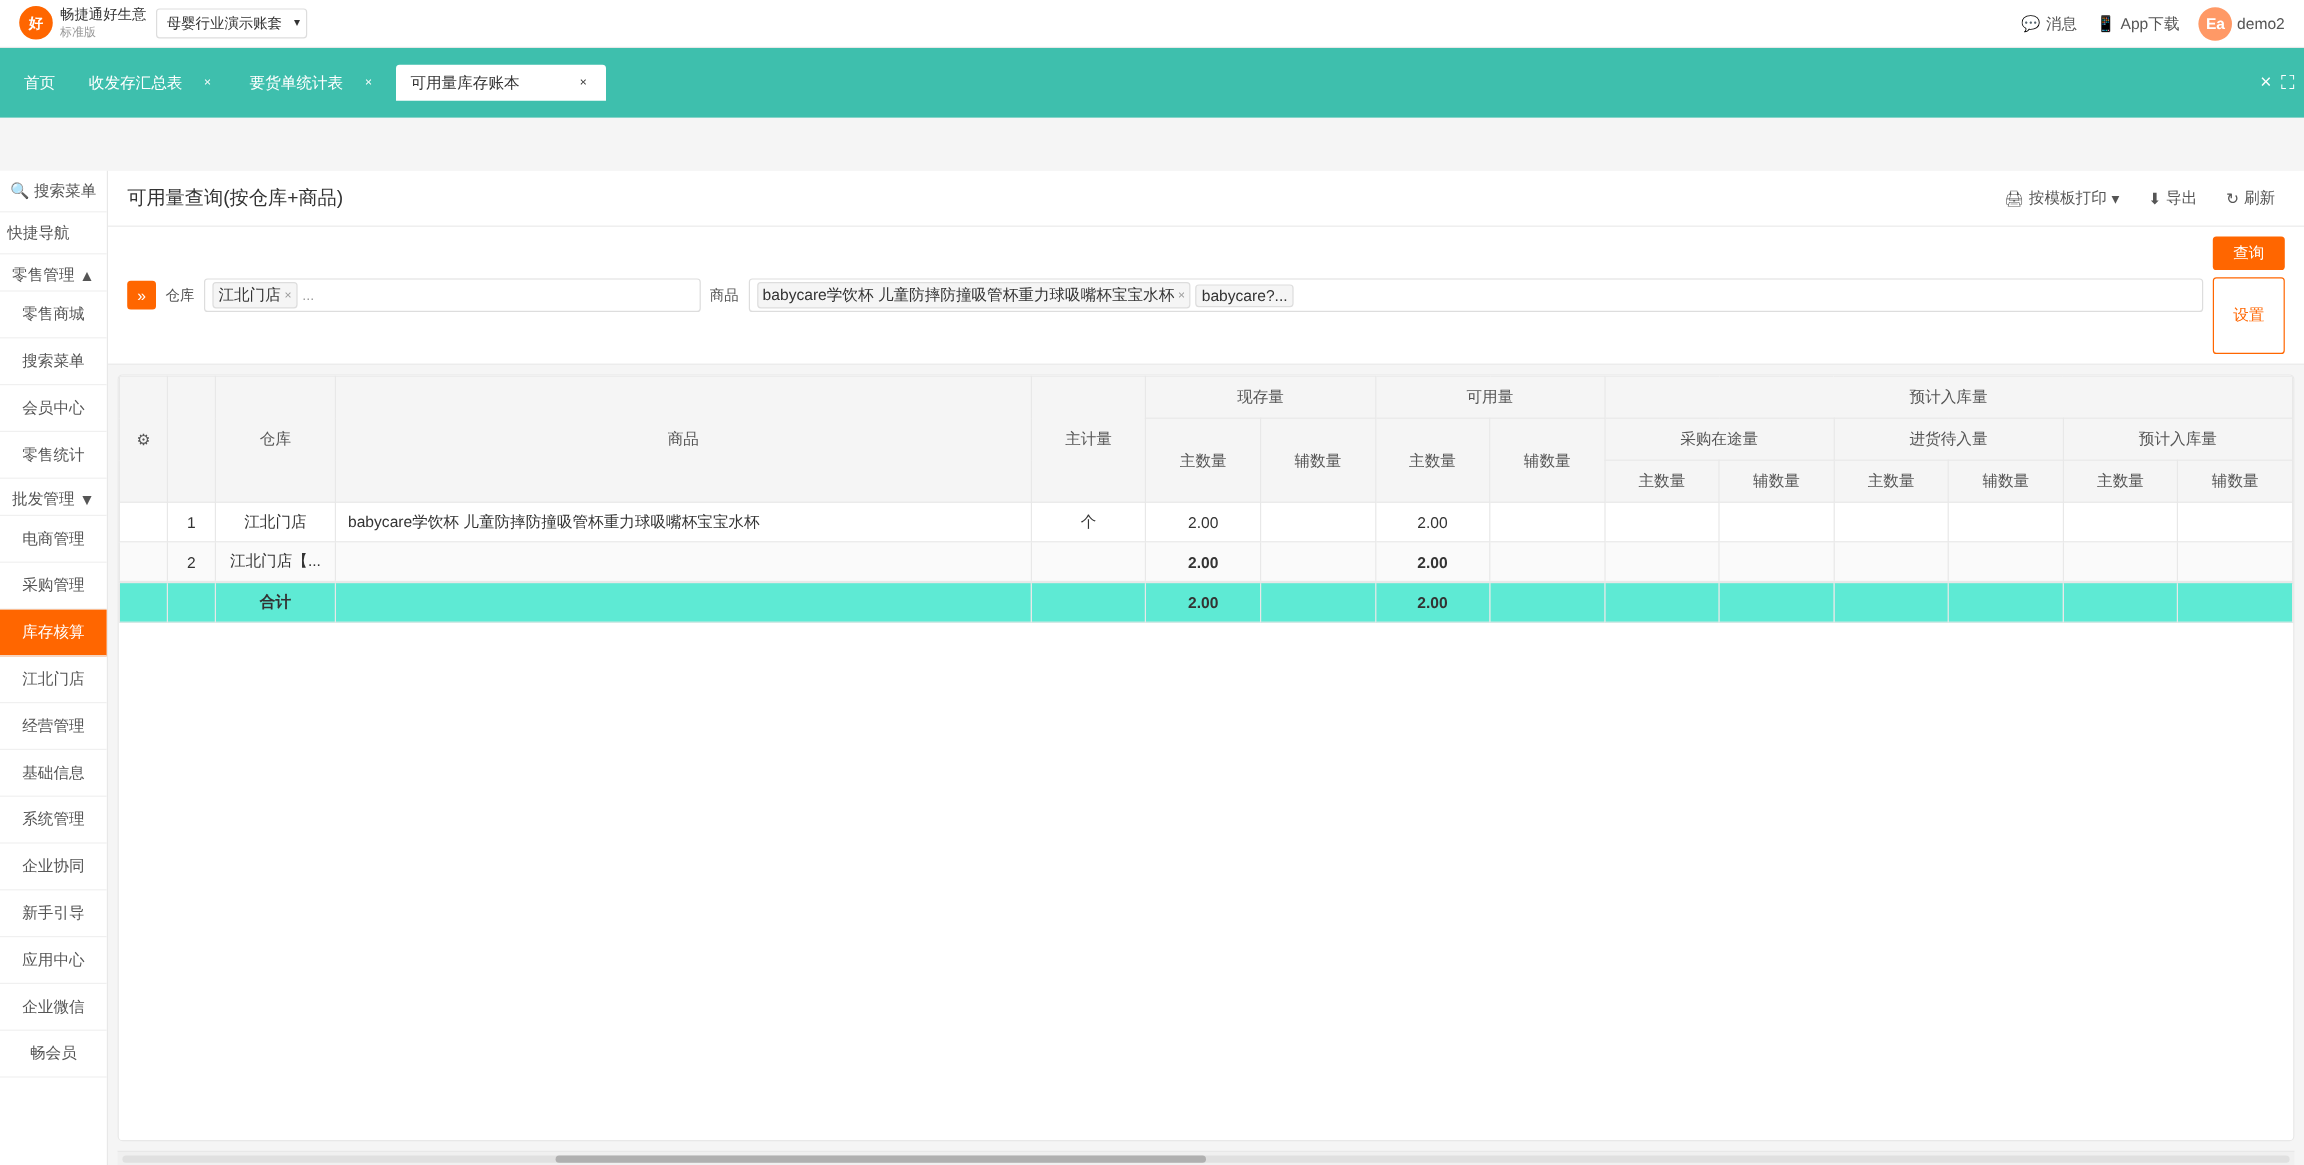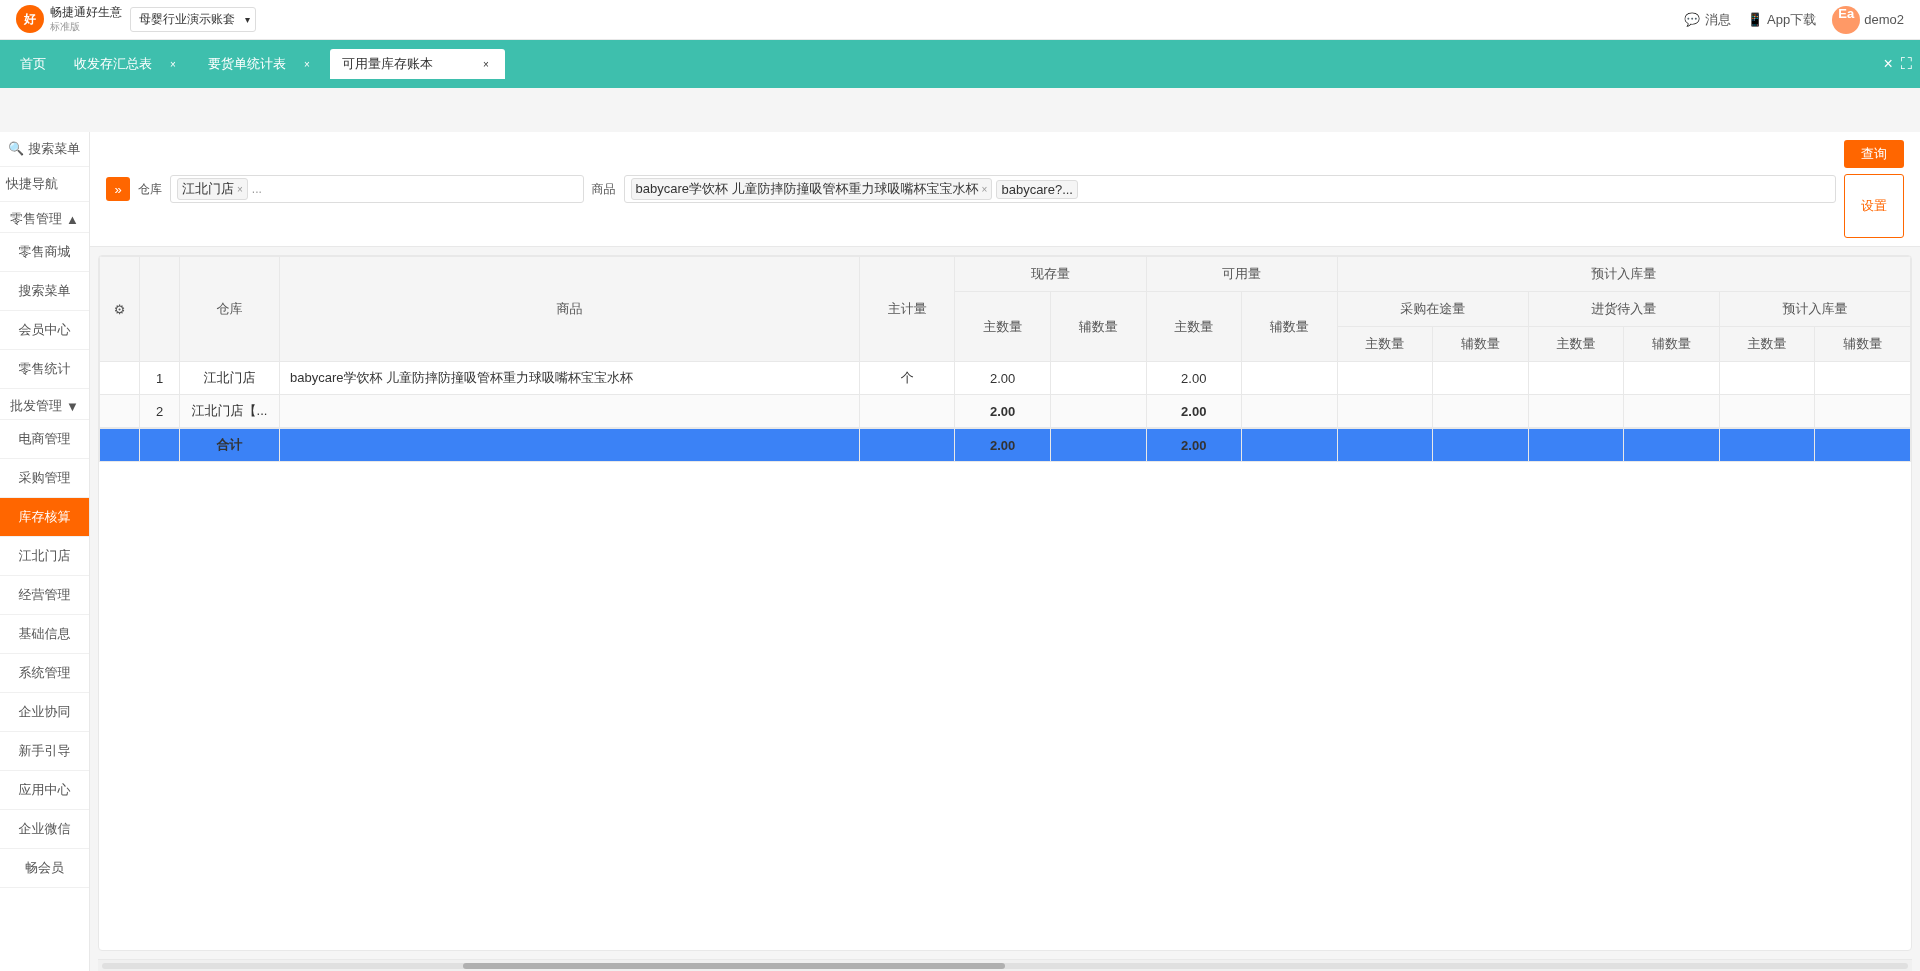--- a/index.html
+++ b/index.html
@@ -27,26 +27,26 @@
       border-radius: 3px;
       padding: 3px 20px 3px 8px;
       font-size: 12px;
       color: #333;
       cursor: pointer;
       position: relative;
     }
     .dropdown-btn::after { content: '▾'; position: absolute; right: 5px; top: 50%; transform: translateY(-50%); font-size: 10px; }
     .top-bar-right { display: flex; align-items: center; gap: 16px; }
     .top-bar-btn { display: flex; align-items: center; gap: 4px; font-size: 12px; color: #555; cursor: pointer; }
-    .avatar { width: 28px; height: 28px; background: #ff9966; border-radius: 50%; display: flex; align-items: flex-start; justify-content: center; color: #fff; font-size: 11px; font-weight: bold; }
+    .avatar { width: 28px; height: 28px; background: #ff9966; border-radius: 50%; display: flex; align-items: center; justify-content: center; color: #fff; font-size: 11px; font-weight: bold; }
 
     
     .nav-tabs {
       background: #3ebfad;
-      height: 48px;
+      height: 58px;
       display: flex;
       align-items: center;
       padding: 0 8px;
       gap: 4px;
       flex-shrink: 0;
     }
     .nav-tab {
       height: 30px;
       padding: 0 12px;
       border-radius: 3px 3px 0 0;
@@ -220,21 +220,21 @@
     .col-warehouse { width: 100px; }
     td.left { text-align: left; }
 
     
     .table-footer {
       background: #fffbe6;
       border-top: 2px solid #e8e8e8;
       flex-shrink: 0;
     }
     .table-footer td {
-      background: #3b82f6;
+      background: #5eead4;
       font-weight: 600;
       border: 1px solid #e8e8e8;
     }
 
     
     .scroll-bar-area {
       height: 12px;
       background: #f0f0f0;
       border-top: 1px solid #e8e8e8;
       display: flex;
@@ -377,20 +377,38 @@
     <div class="sidebar-item">
       <span>企业微信</span>
     </div>
     <div class="sidebar-item">
       <span>畅会员</span>
     </div>
   </div>
 
   <div class="content">
 
+    <div class="page-header">
+      <span class="page-title">可用量查询(按仓库+商品)</span>
+      <div class="page-header-actions">
+        <button class="action-btn">
+          <span>🖨</span>
+          <span>按模板打印</span>
+          <span>▾</span>
+        </button>
+        <button class="action-btn">
+          <span>⬇</span>
+          <span>导出</span>
+        </button>
+        <button class="action-btn">
+          <span>↻</span>
+          <span>刷新</span>
+        </button>
+      </div>
+    </div>
 
     <div class="filter-bar">
       <button class="filter-expand-btn">
         <span>»</span>
       </button>
       <span class="filter-label">仓库</span>
       <div class="filter-tag-container">
         <div class="filter-tag">
           <span>江北门店</span>
           <span class="filter-tag-close">×</span>

